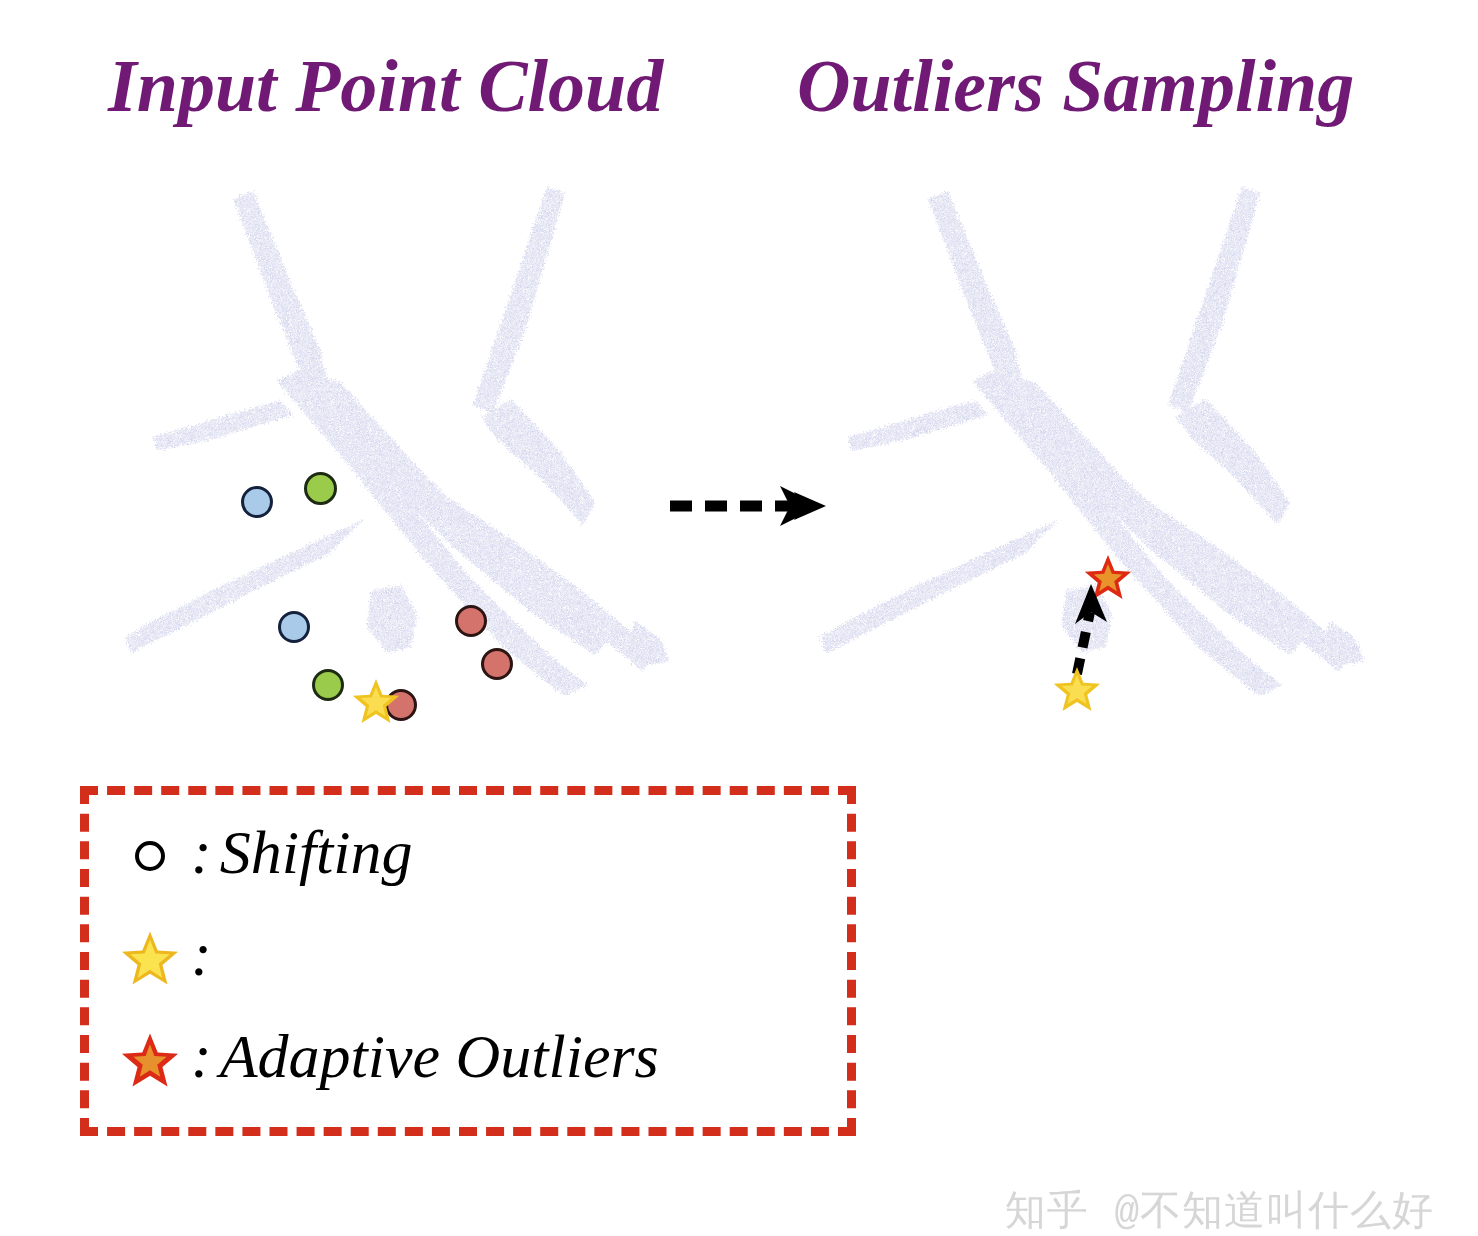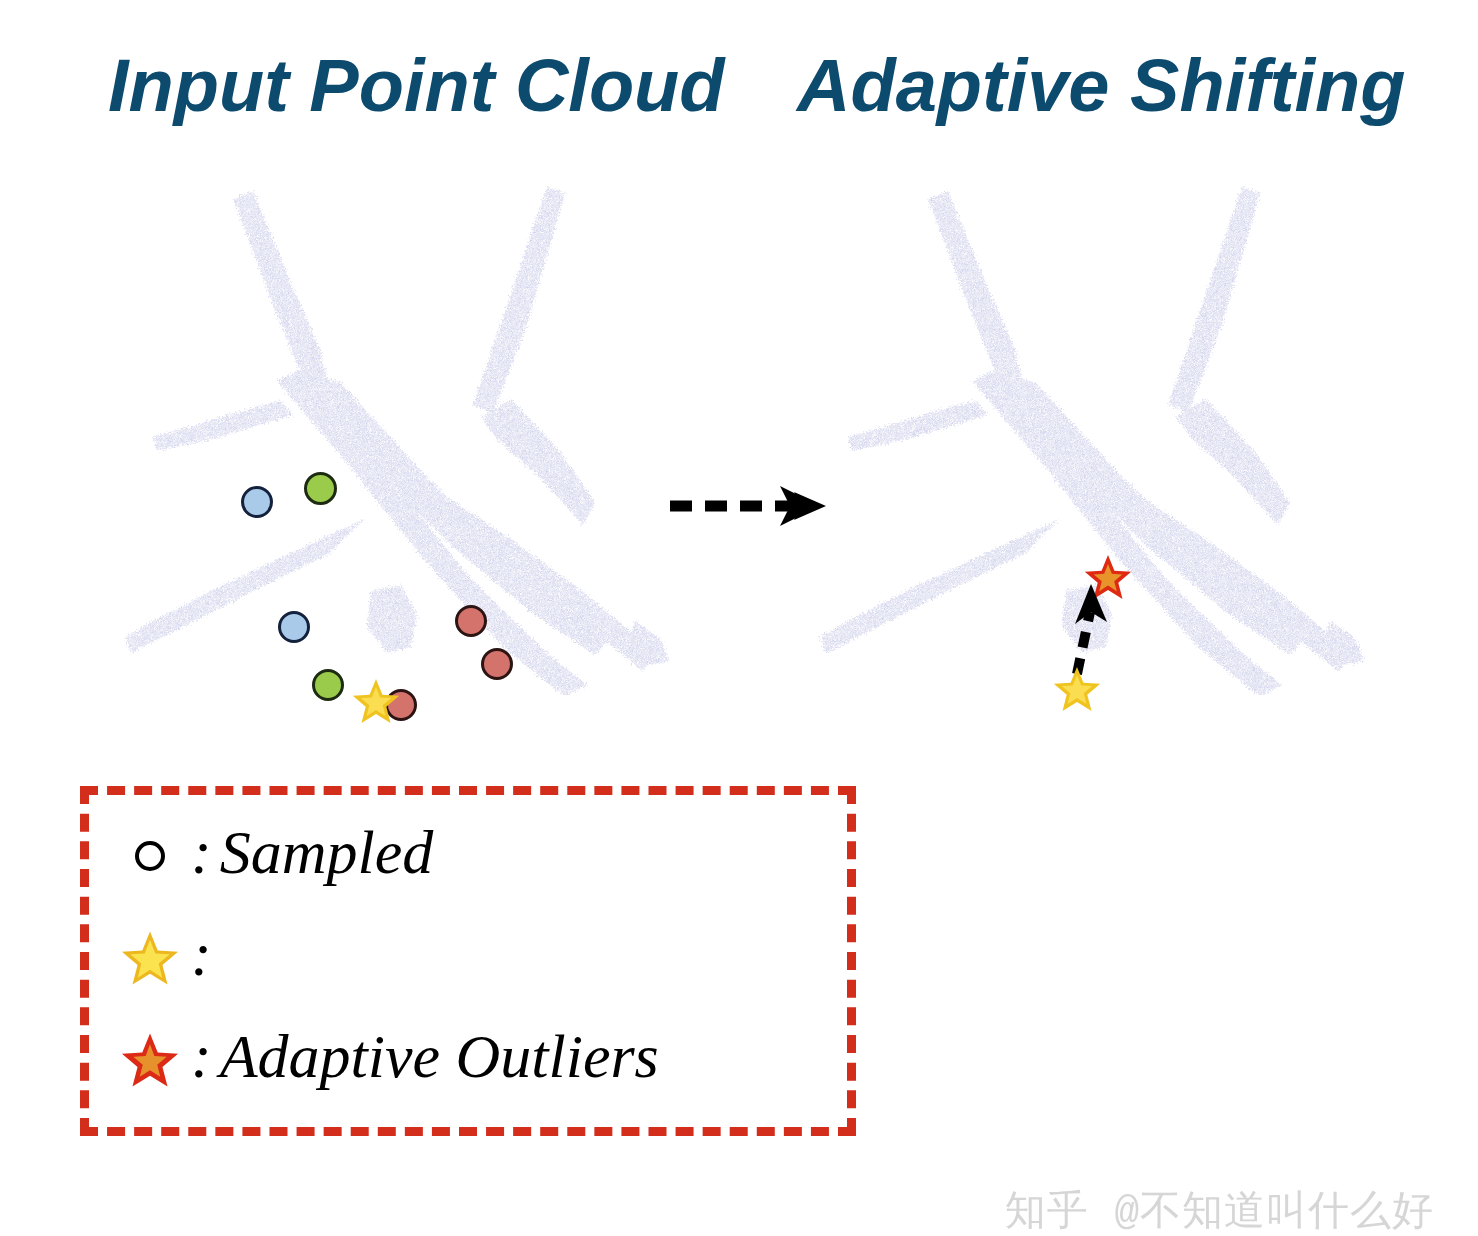--- a/index.html
+++ b/index.html
@@ -13,24 +13,24 @@
     width: 1478px;
     height: 1236px;
     background: #ffffff;
     overflow: hidden;
     font-family: "Liberation Serif", "DejaVu Serif", serif;
   }
 
   
   .panel-title {
     position: absolute;
-    font-family: Liberation Sans, sans-serif;
+    font-family: Liberation Serif, serif;
     font-weight: bold;
     font-style: italic;
-    color: #0c4a6e;
+    color: #701a75;
     white-space: nowrap;
     letter-spacing: 0px;
     line-height: 1;
   }
   #title-left  { left: 108px; top: 49px; font-size: 74px; }
   #title-right { left: 797px; top: 49px; font-size: 74px; }
 
   
   .cloud {
     position: absolute;
@@ -123,21 +123,21 @@
     margin-top: 28px;
   }
 </style>
 </head>
 <body>
 
 <div id="figure">
 
   <div class="panel-title" id="title-left">Input Point Cloud</div>
 
-  <div class="panel-title" id="title-right">Adaptive Shifting</div>
+  <div class="panel-title" id="title-right">Outliers Sampling</div>
 
   <div class="cloud" style="left:95px; top:185px;">
     <svg width="600" height="510" viewBox="0 0 600 510" aria-hidden="true">
       <defs>
         <g id="plane-shape-l">
 
           <path d="M138 14 L158 6 L205 120 L232 190 L213 205 L182 130 Z"></path>
 
           <path d="M186 122 L204 116 L228 172 L214 182 Z"></path>
 
@@ -273,21 +273,21 @@
     </svg>
   </div>
 
   <div id="legend">
 
     <div class="legend-row" id="legend-row-0">
       <span class="legend-glyph">
         <span class="legend-circle"></span>
       </span>
       <span class="legend-text">:</span>
-      <span class="legend-text">Sampled</span>
+      <span class="legend-text">Shifting</span>
     </div>
 
     <div class="legend-row" id="legend-row-1">
       <span class="legend-glyph">
         <svg width="58" height="56" viewBox="0 0 48 46">
           <polygon points="24,1 30.4,16.8 47.2,17.8 34.3,28.7 38.5,45 24,36 9.5,45 13.7,28.7 0.8,17.8 17.6,16.8" fill="#edb81f"></polygon>
           <polygon points="24,8 28.4,19.2 40.4,19.9 31.2,27.6 34.1,39.4 24,32.8 13.9,39.4 16.8,27.6 7.6,19.9 19.6,19.2" fill="#fbe24f"></polygon>
         </svg>
       </span>
       <span class="legend-text">:</span>

